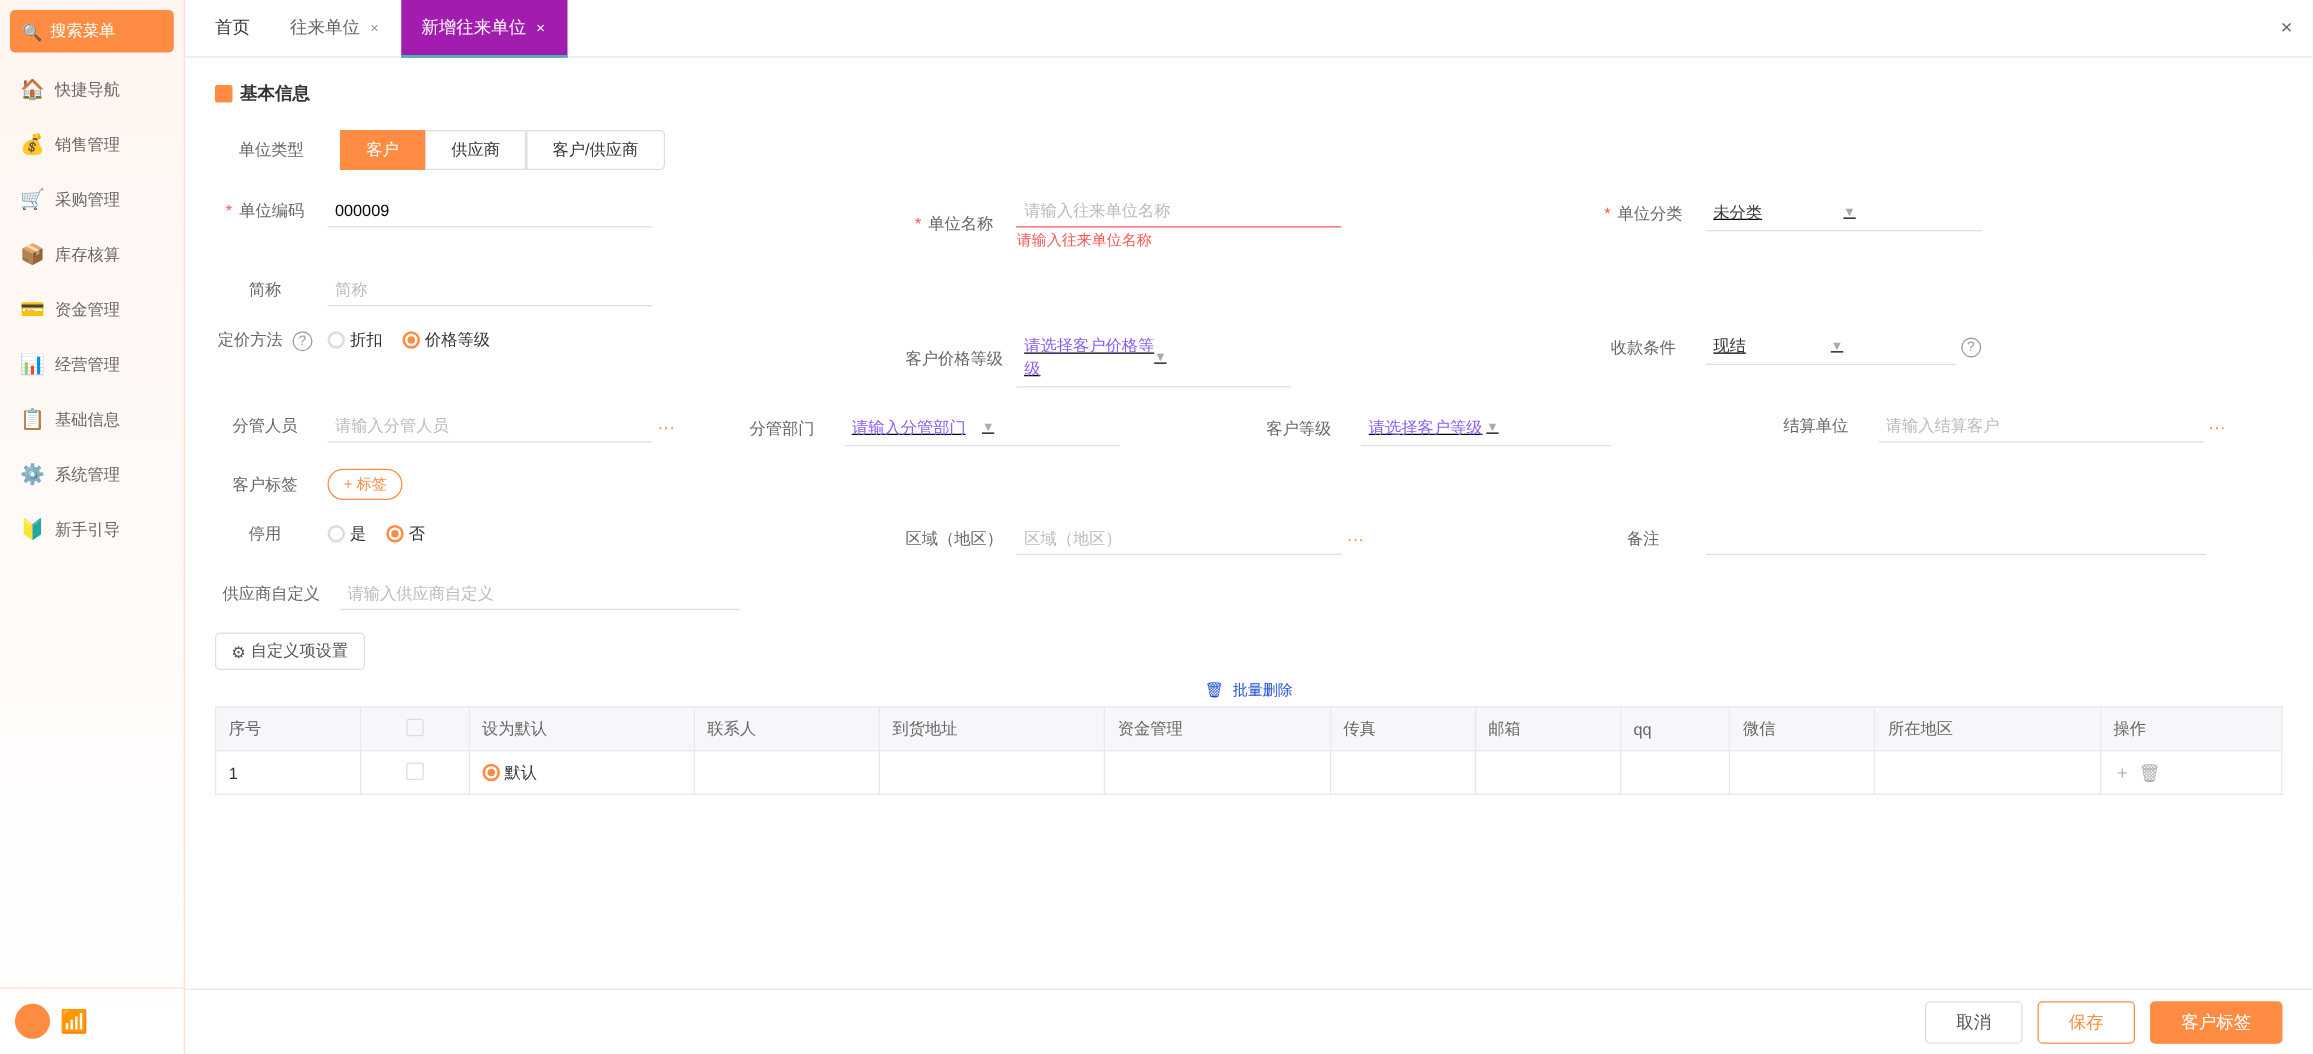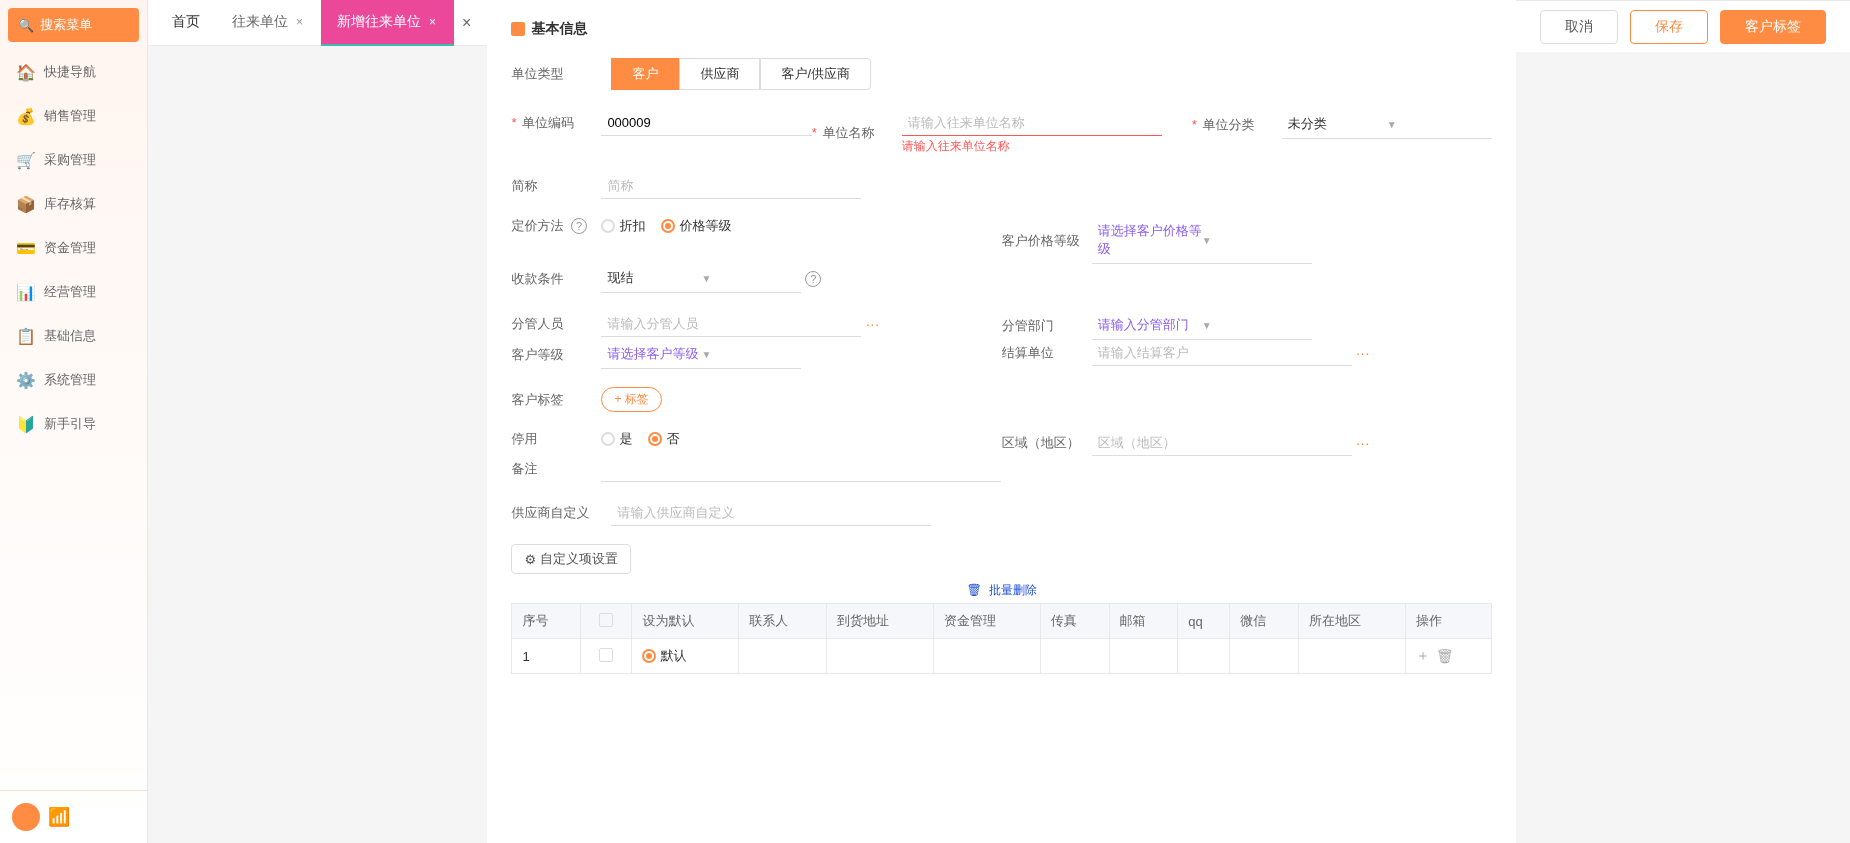--- a/index.html
+++ b/index.html
@@ -27,20 +27,21 @@
     .sidebar-item .icon { width: 20px; height: 20px; display: flex; align-items: center; justify-content: center; font-size: 16px; }
     .sidebar-search { background: #ff8c42; color: #fff; border-radius: 4px; margin: 8px; padding: 8px 10px; display: flex; align-items: center; gap: 6px; cursor: pointer; }
     .sidebar-search .icon { color: #fff; }
     .sidebar-bottom { margin-top: auto; display: flex; align-items: center; padding: 12px; border-top: 1px solid #ffe0d0; gap: 8px; }
     .sidebar-bottom .avatar { width: 28px; height: 28px; background: #ff8c42; border-radius: 50%; }
 
     
     .main {
       flex: 1;
       display: flex;
+      flex-direction: column;
       overflow: hidden;
     }
 
     
     .tabs {
       display: flex;
       align-items: center;
       background: #fff;
       border-bottom: 1px solid #e8e8e8;
       height: 46px;
@@ -53,21 +54,21 @@
       display: flex;
       align-items: center;
       gap: 6px;
       cursor: pointer;
       color: #666;
       font-size: 14px;
       border-bottom: 2px solid transparent;
     }
     .tab.active {
       color: #fff;
-      background: #ec4899;
+      background: #a21caf;
       border-bottom: 2px solid #3abcb1;
     }
     .tab .close-btn {
       font-size: 12px;
       color: #999;
       cursor: pointer;
       padding: 0 2px;
     }
     .tab.active .close-btn { color: #fff; }
     .tab-home { color: #333; border-bottom: 2px solid transparent; }
@@ -142,21 +143,21 @@
       gap: 0;
     }
     .form-field {
       display: flex;
       align-items: center;
       flex: 1;
       min-width: 300px;
     }
     .form-label {
       min-width: 90px;
-      text-align: left;
+      text-align: center;
       padding-right: 10px;
       color: #666;
       font-size: 13px;
       white-space: nowrap;
     }
     .required-mark {
       color: #f55;
       margin-right: 2px;
     }
     .form-input {
@@ -175,20 +176,21 @@
 
     .form-select {
       display: flex;
       align-items: center;
       border-bottom: 1px solid #ddd;
       padding: 5px 6px;
       flex: 1;
       max-width: 260px;
       cursor: pointer;
       background: transparent;
+      text-decoration: underline;
     }
     .form-select span { flex: 1; color: #8b5cf6; font-size: 13px; }
     .form-select span.has-value { color: #333; }
     .form-select .chevron { color: #aaa; font-size: 10px; }
 
     
     .radio-group { display: flex; align-items: center; gap: 16px; }
     .radio-item { display: flex; align-items: center; gap: 4px; cursor: pointer; font-size: 13px; color: #333; }
     .radio-circle {
       width: 14px; height: 14px;

